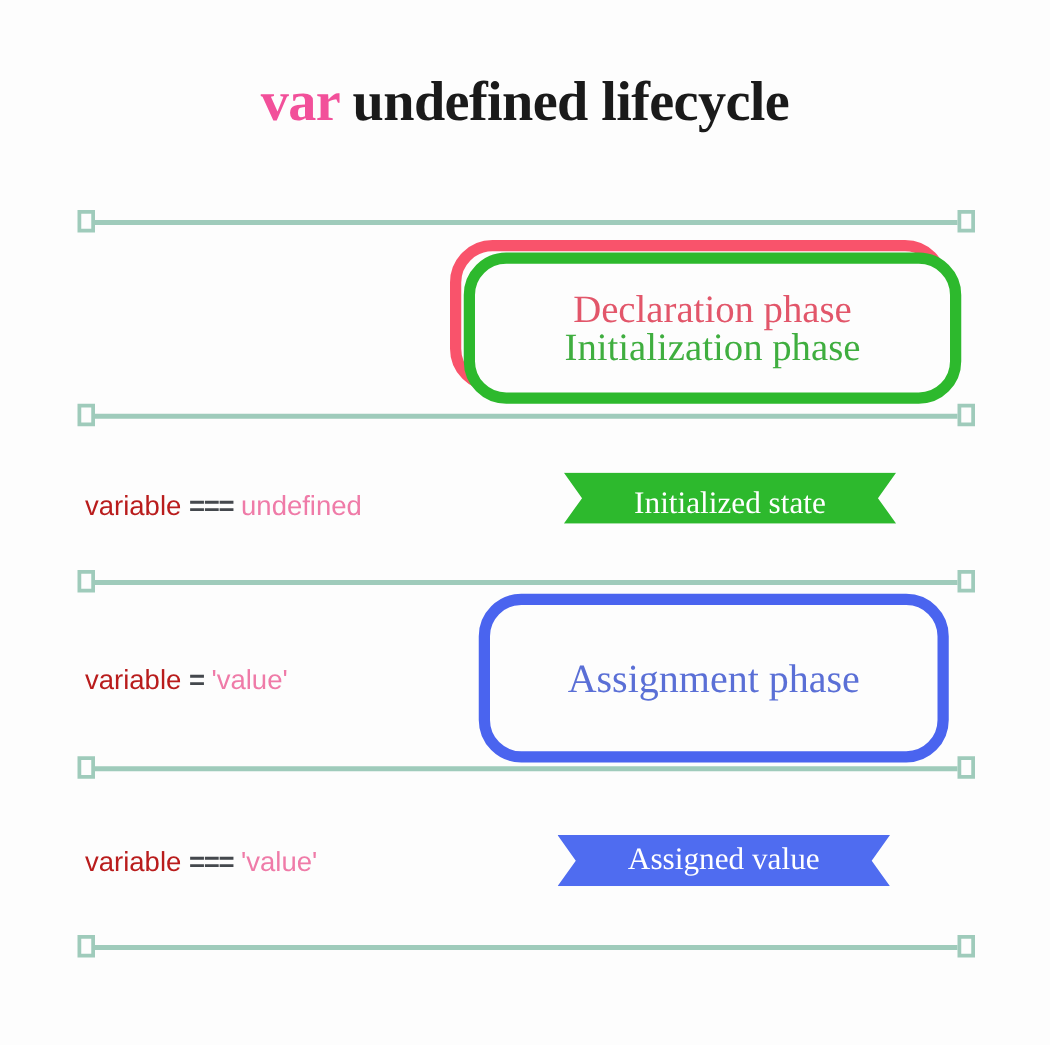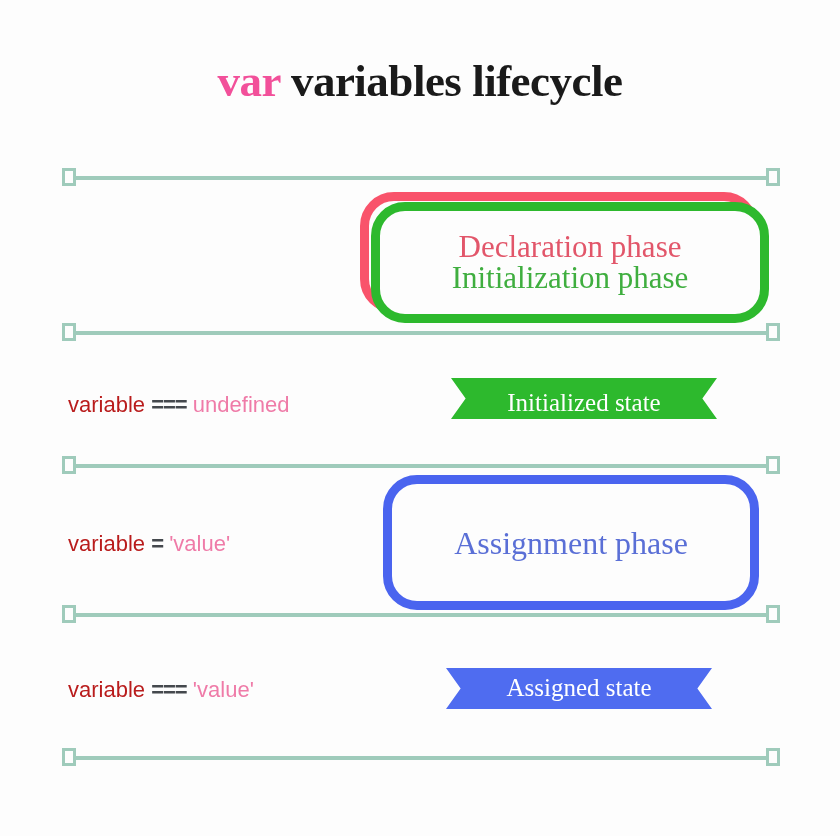--- a/index.html
+++ b/index.html
@@ -142,21 +142,21 @@
   .ribbon.green { background: #2db92d; }
   .ribbon.blue  { background: #4f6cf0; }
   .ribbon .rlabel { padding-bottom: 2px; }
 </style>
 </head>
 <body>
 
 <div id="canvas">
 
   <div class="title">
-    <span class="kw">var</span><span> variables lifecycle</span>
+    <span class="kw">var</span><span> undefined lifecycle</span>
   </div>
 
   <div class="rail" style="top:168px">
     <div class="bar"></div>
     <div class="cap left"></div>
     <div class="cap right"></div>
   </div>
 
   <div class="rail" style="top:323px">
     <div class="bar"></div>
@@ -216,16 +216,16 @@
     <span class="val">'value'</span>
   </div>
 
   <div class="code" style="left:68px; top:677px;">
     <span class="var">variable</span>
     <span class="op">===</span>
     <span class="val">'value'</span>
   </div>
 
   <div class="ribbon blue" style="left:446px; top:668px; width:266px;">
-    <span class="rlabel">Assigned state</span>
+    <span class="rlabel">Assigned value</span>
   </div>
 
 </div>
 
 </body></html>

